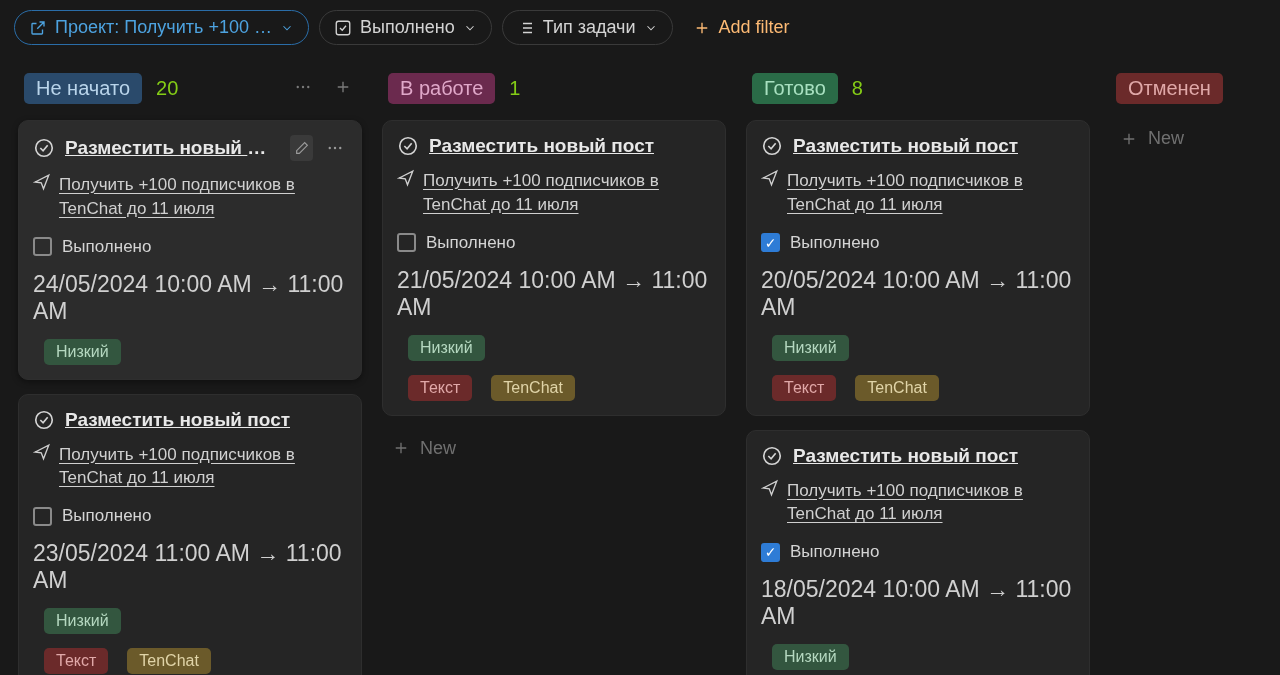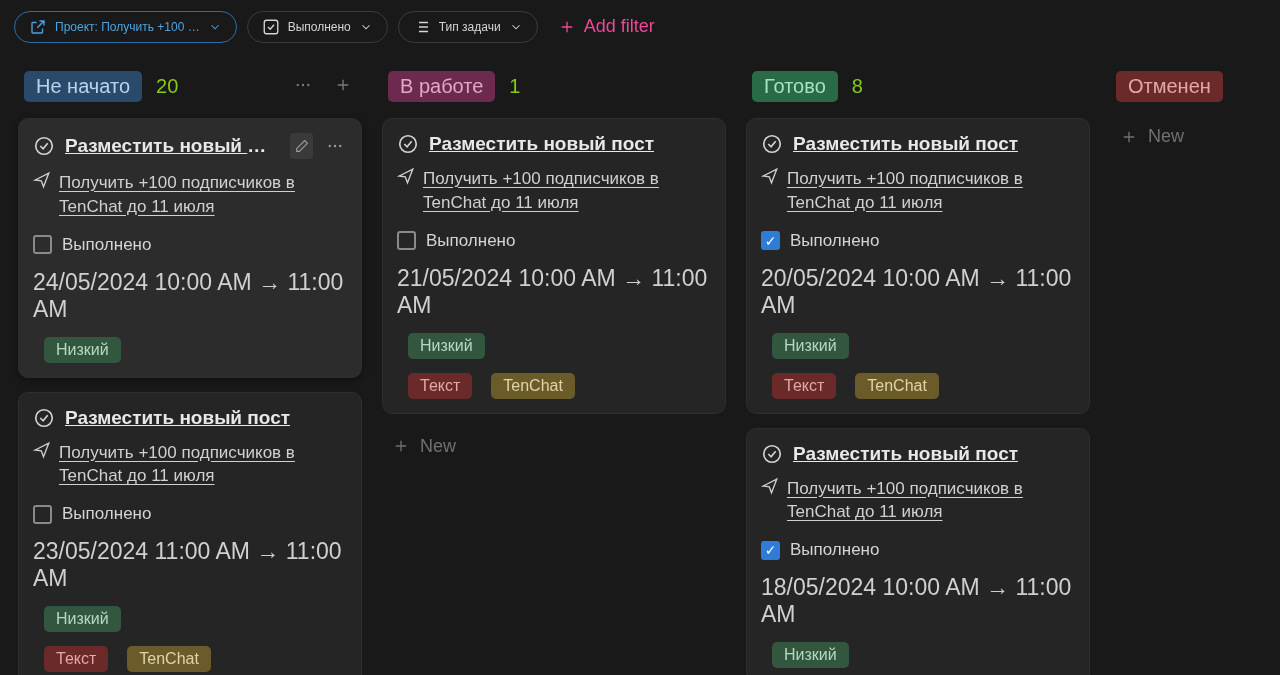--- a/index.html
+++ b/index.html
@@ -20,33 +20,33 @@
     padding: 10px 14px;
     align-items: center;
   }
   .filter-pill {
     display: flex;
     align-items: center;
     gap: 8px;
     border: 1px solid #3a3a3a;
     border-radius: 22px;
     padding: 6px 14px;
-    font-size: 12px;
+    font-size: 18px;
     cursor: pointer;
     color: #d4d4d4;
   }
   .filter-pill.active {
     border-color: #2a6da8;
     color: #4da3e0;
   }
   .add-filter {
     display: flex;
     align-items: center;
     gap: 8px;
-    color: #ec4899;
+    color: #fdba74;
     font-size: 18px;
     cursor: pointer;
     padding: 6px 10px;
   }
 
   
   .board {
     display: flex;
     gap: 20px;
     padding: 10px 18px;

